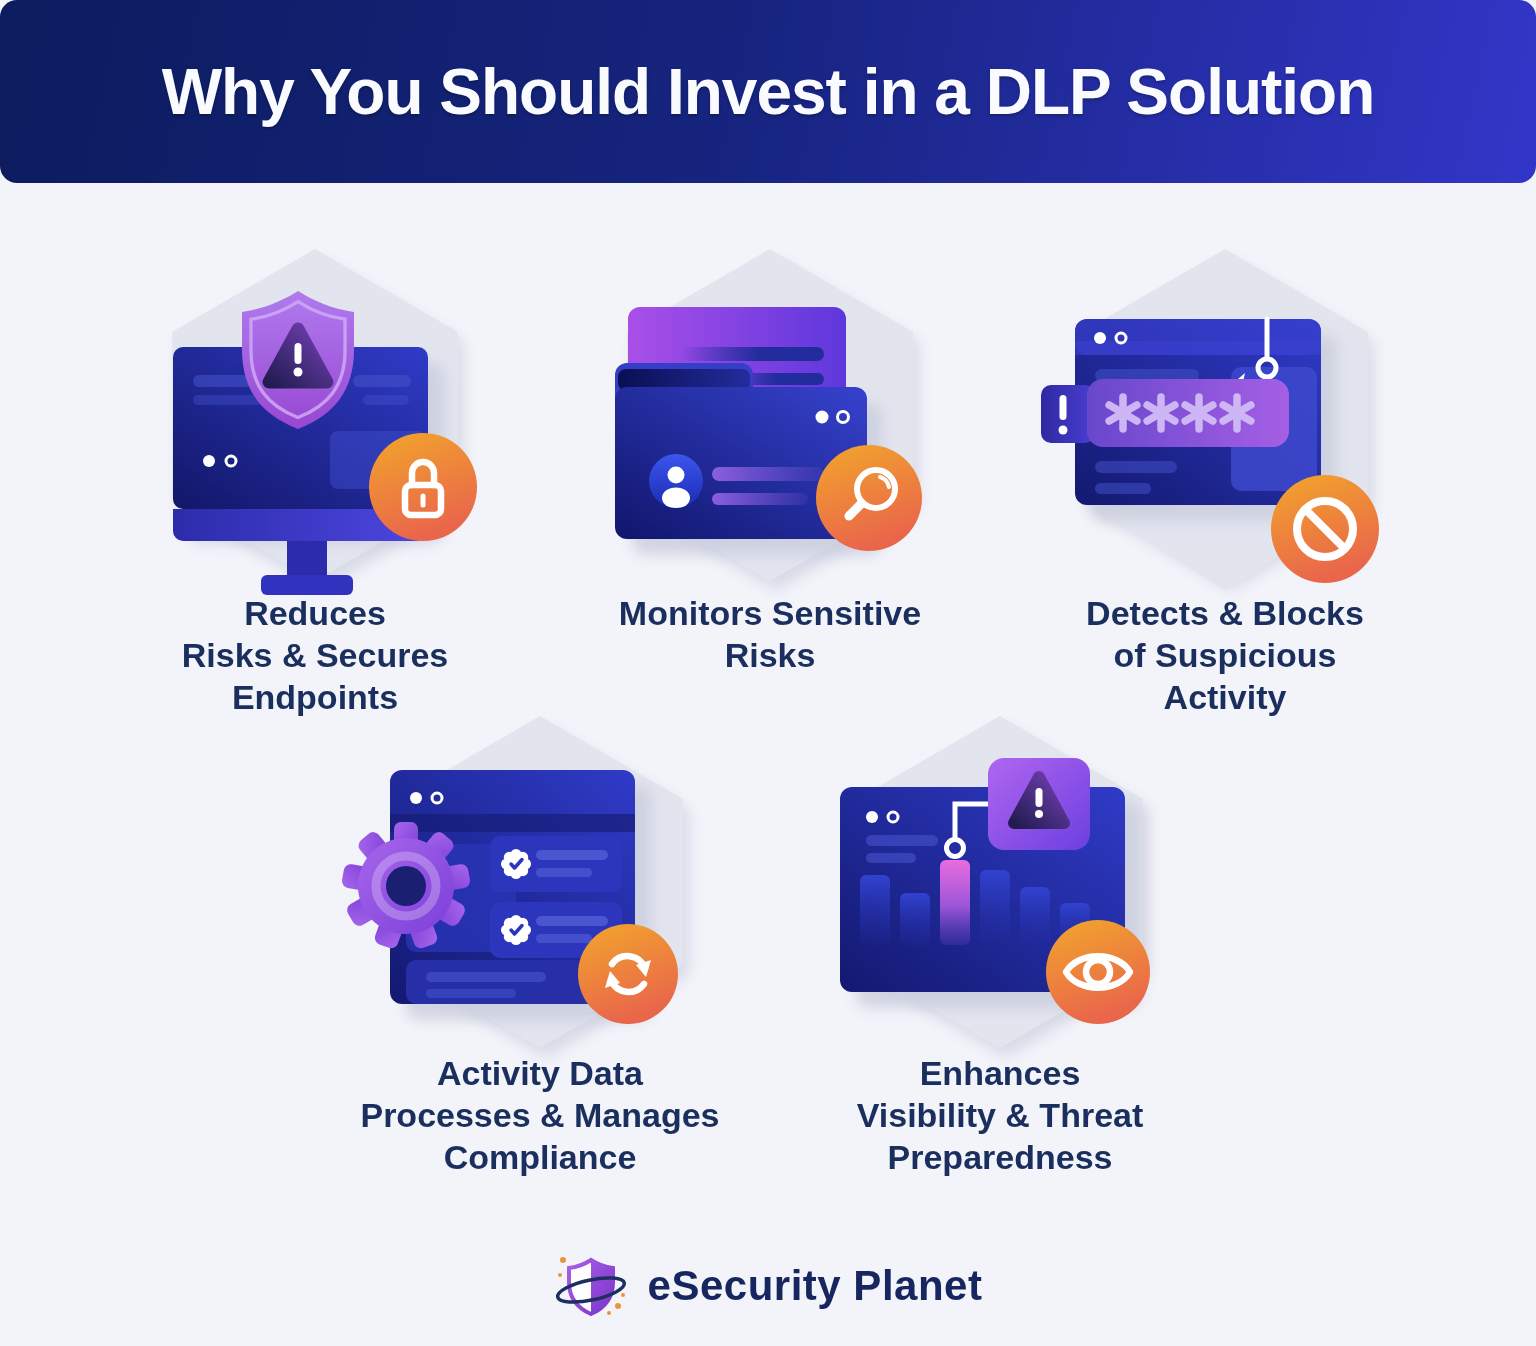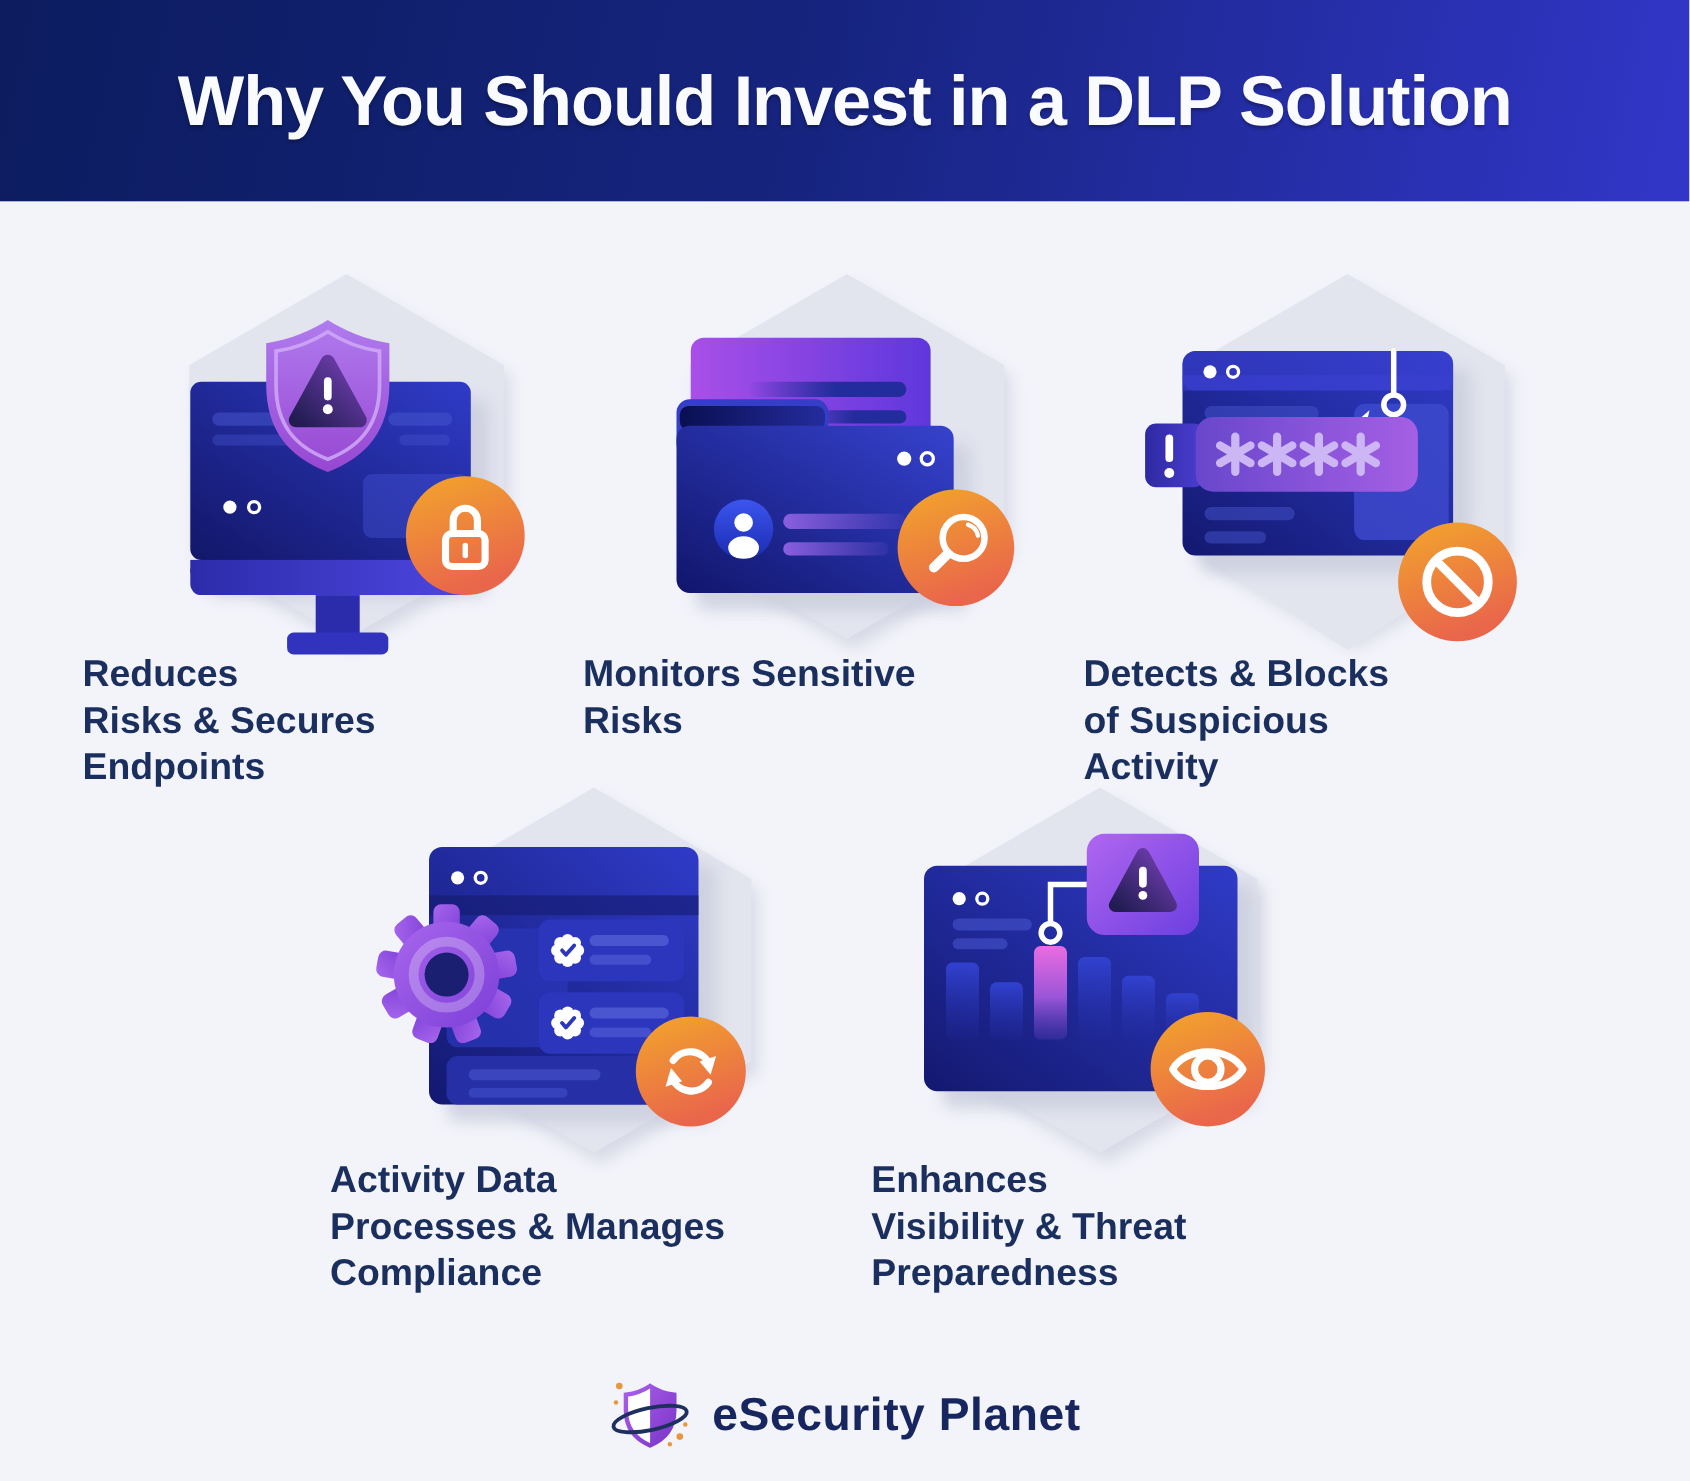--- a/index.html
+++ b/index.html
@@ -1,25 +1,25 @@
 <!DOCTYPE html>
 <html><head>
 <meta charset="utf-8">
 <style>
   html,body{margin:0;padding:0;background:#F3F4FA;}
   .page{position:relative;width:1536px;height:1346px;background:#F3F4FA;overflow:hidden;
         font-family:"Liberation Sans", sans-serif;}
   .band{position:absolute;left:0;top:0;width:1536px;height:183px;
         background:linear-gradient(102deg,#0C1C5E 0%,#16247F 48%,#3236C8 100%);
-        display:flex;align-items:center;justify-content:center;}
+        display:flex;align-items:center;justify-content:center;border-radius:17px;}
   .band h1{margin:0;color:#FAFBFF;font-size:64px;font-weight:bold;letter-spacing:-1px;
            text-shadow:0 2px 3px rgba(0,0,0,.25);}
   .feature{position:absolute;width:400px;height:400px;}
   .feature svg{display:block;}
-  .feature-label{position:absolute;width:480px;text-align:left;color:#1B2F5E;
+  .feature-label{position:absolute;width:480px;text-align:center;color:#1B2F5E;
                  font-size:34px;font-weight:bold;line-height:42px;}
   .logo{position:absolute;top:1248px;left:0;width:1536px;display:flex;align-items:center;
         justify-content:center;gap:20px;}
   .logo .brand{color:#17265E;font-size:42px;font-weight:bold;letter-spacing:0.5px;}
 </style>
 </head>
 <body>
 
 <div class="page">
 
@@ -428,21 +428,21 @@
   <div class="feature-label" style="left:985px;top:592px">
     <div>Detects &amp; Blocks</div>
     <div>of Suspicious</div>
     <div>Activity</div>
   </div>
   <div class="feature-label" style="left:300px;top:1052px">
     <div>Activity Data</div>
     <div>Processes &amp; Manages</div>
     <div>Compliance</div>
   </div>
-  <div class="feature-label" style="left:792px;top:1052px">
+  <div class="feature-label" style="left:760px;top:1052px">
     <div>Enhances</div>
     <div>Visibility &amp; Threat</div>
     <div>Preparedness</div>
   </div>
 
   <div class="logo">
     <svg width="74" height="76" viewBox="0 0 74 76">
       <defs>
         <linearGradient id="logoPurple" x1="0" y1="0" x2="1" y2="1">
           <stop offset="0" stop-color="#A95FE8"></stop>

